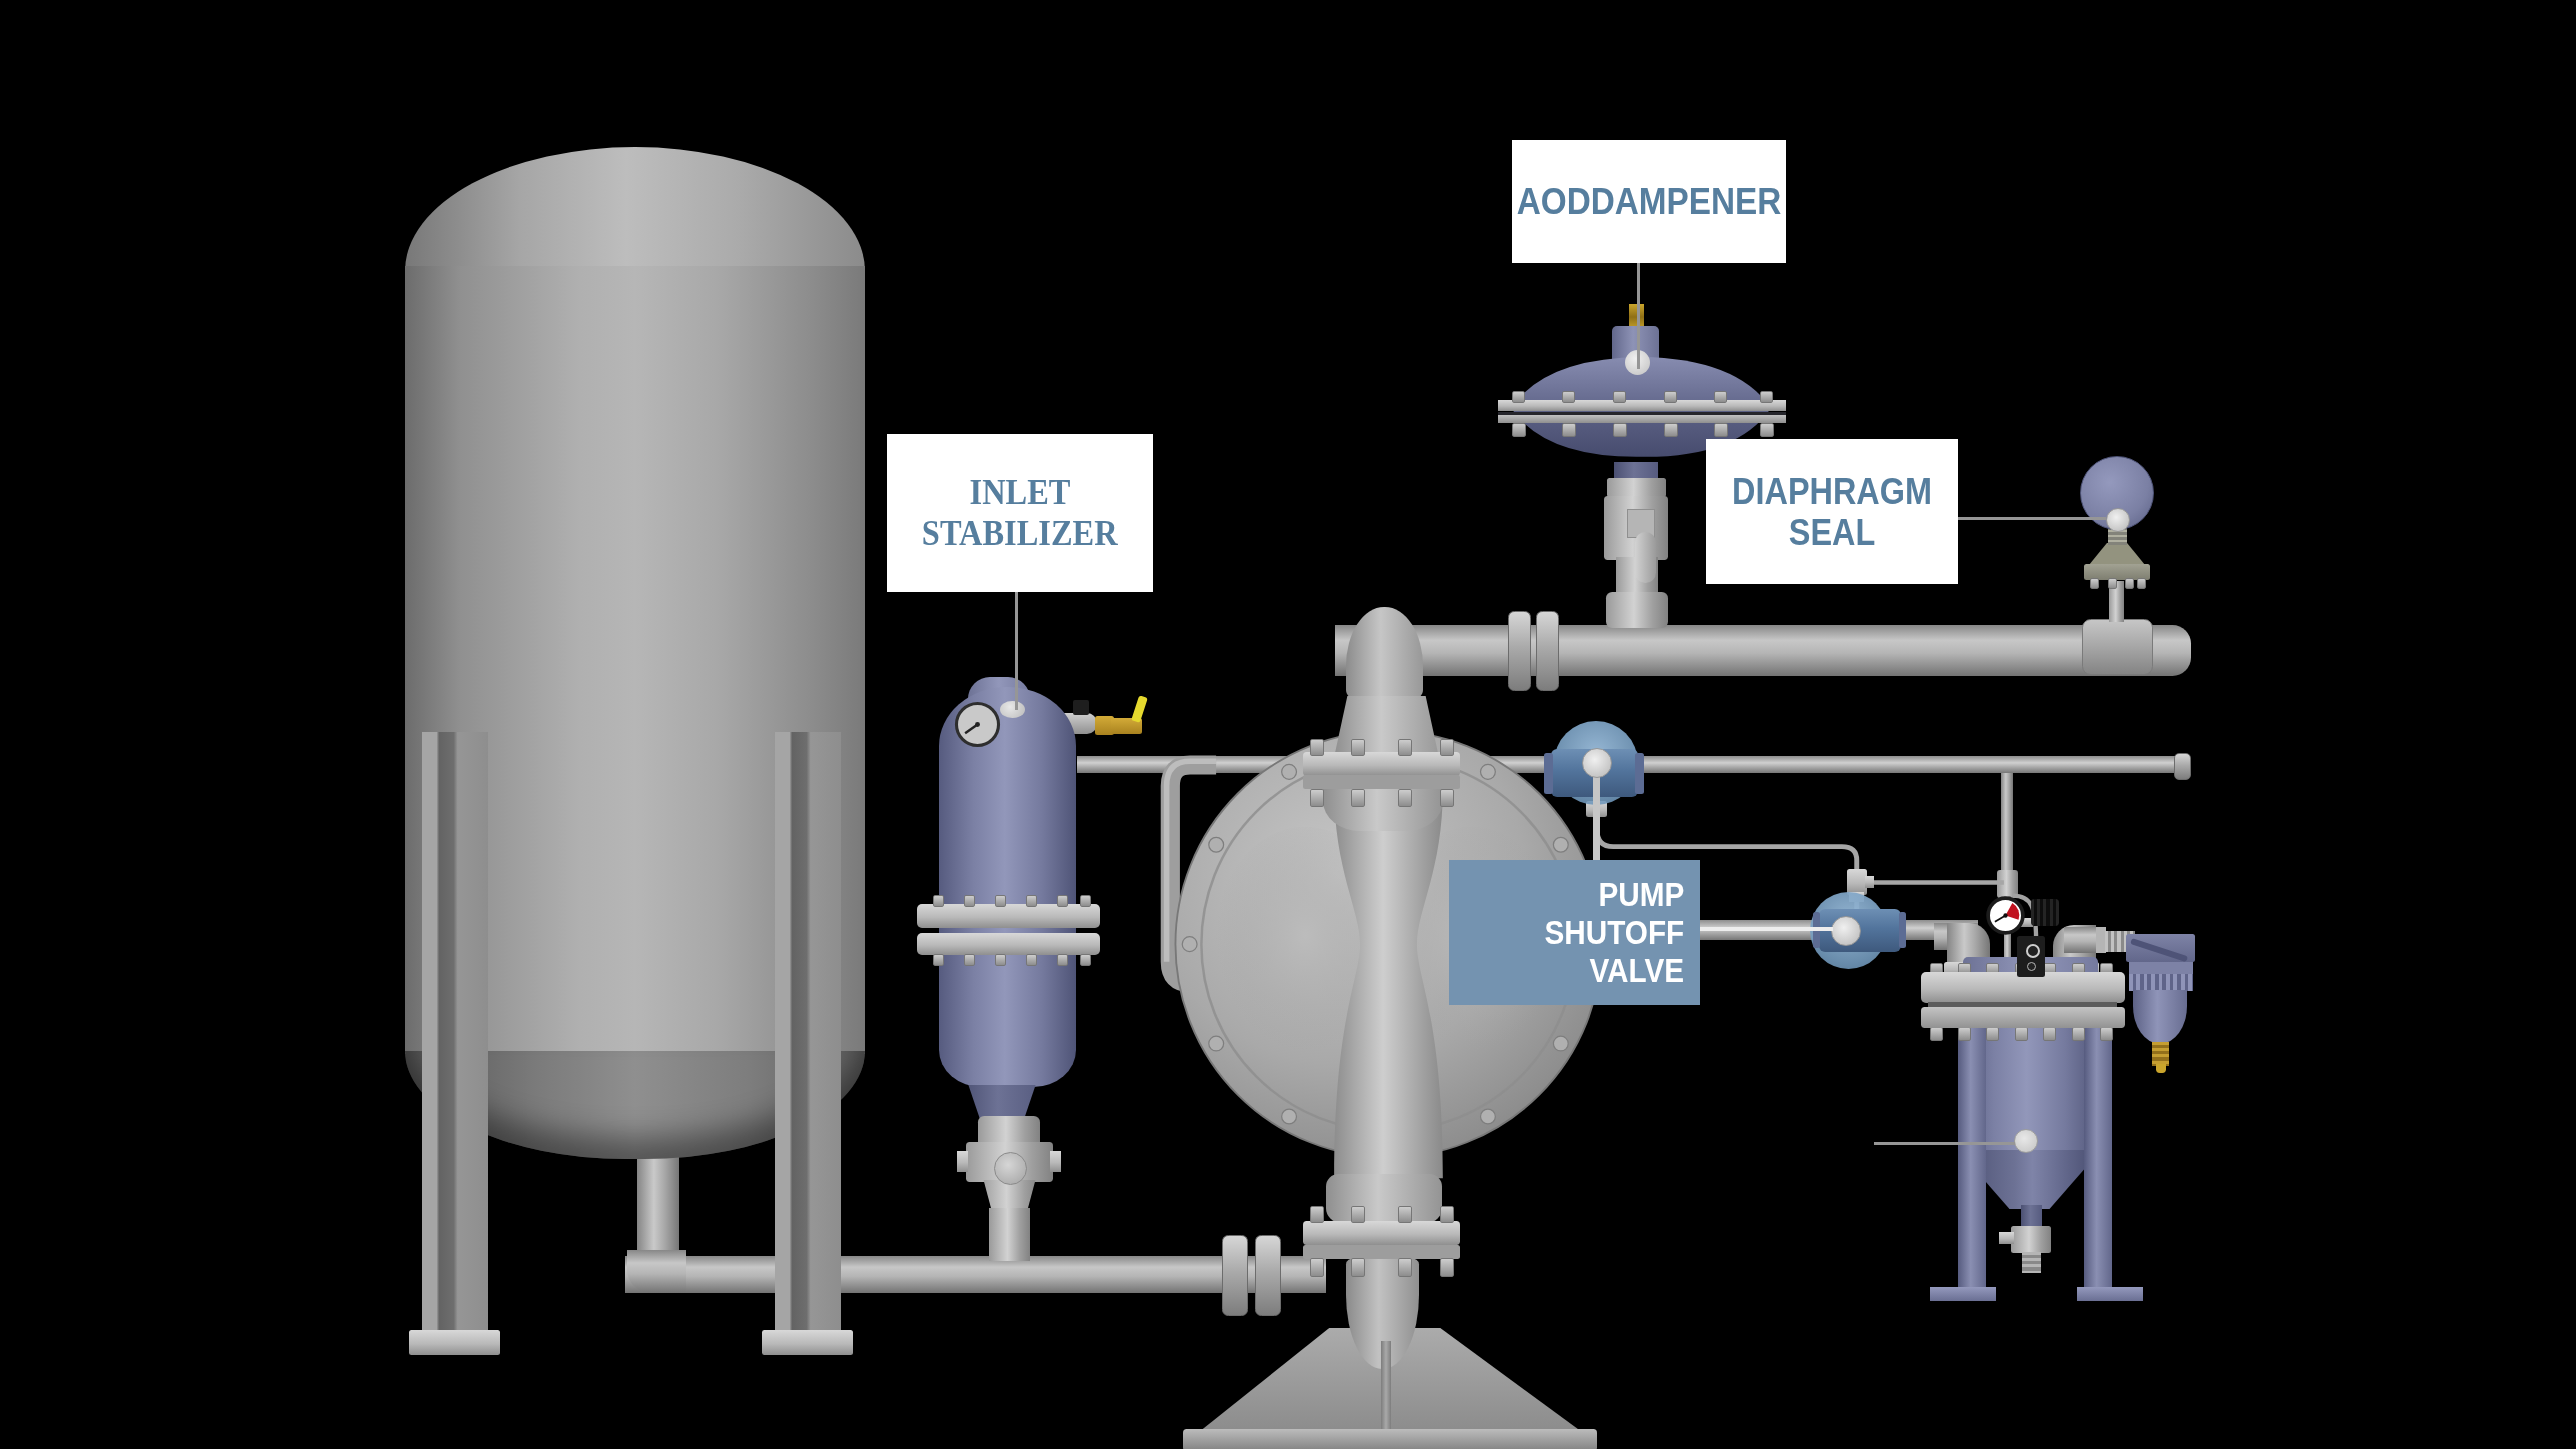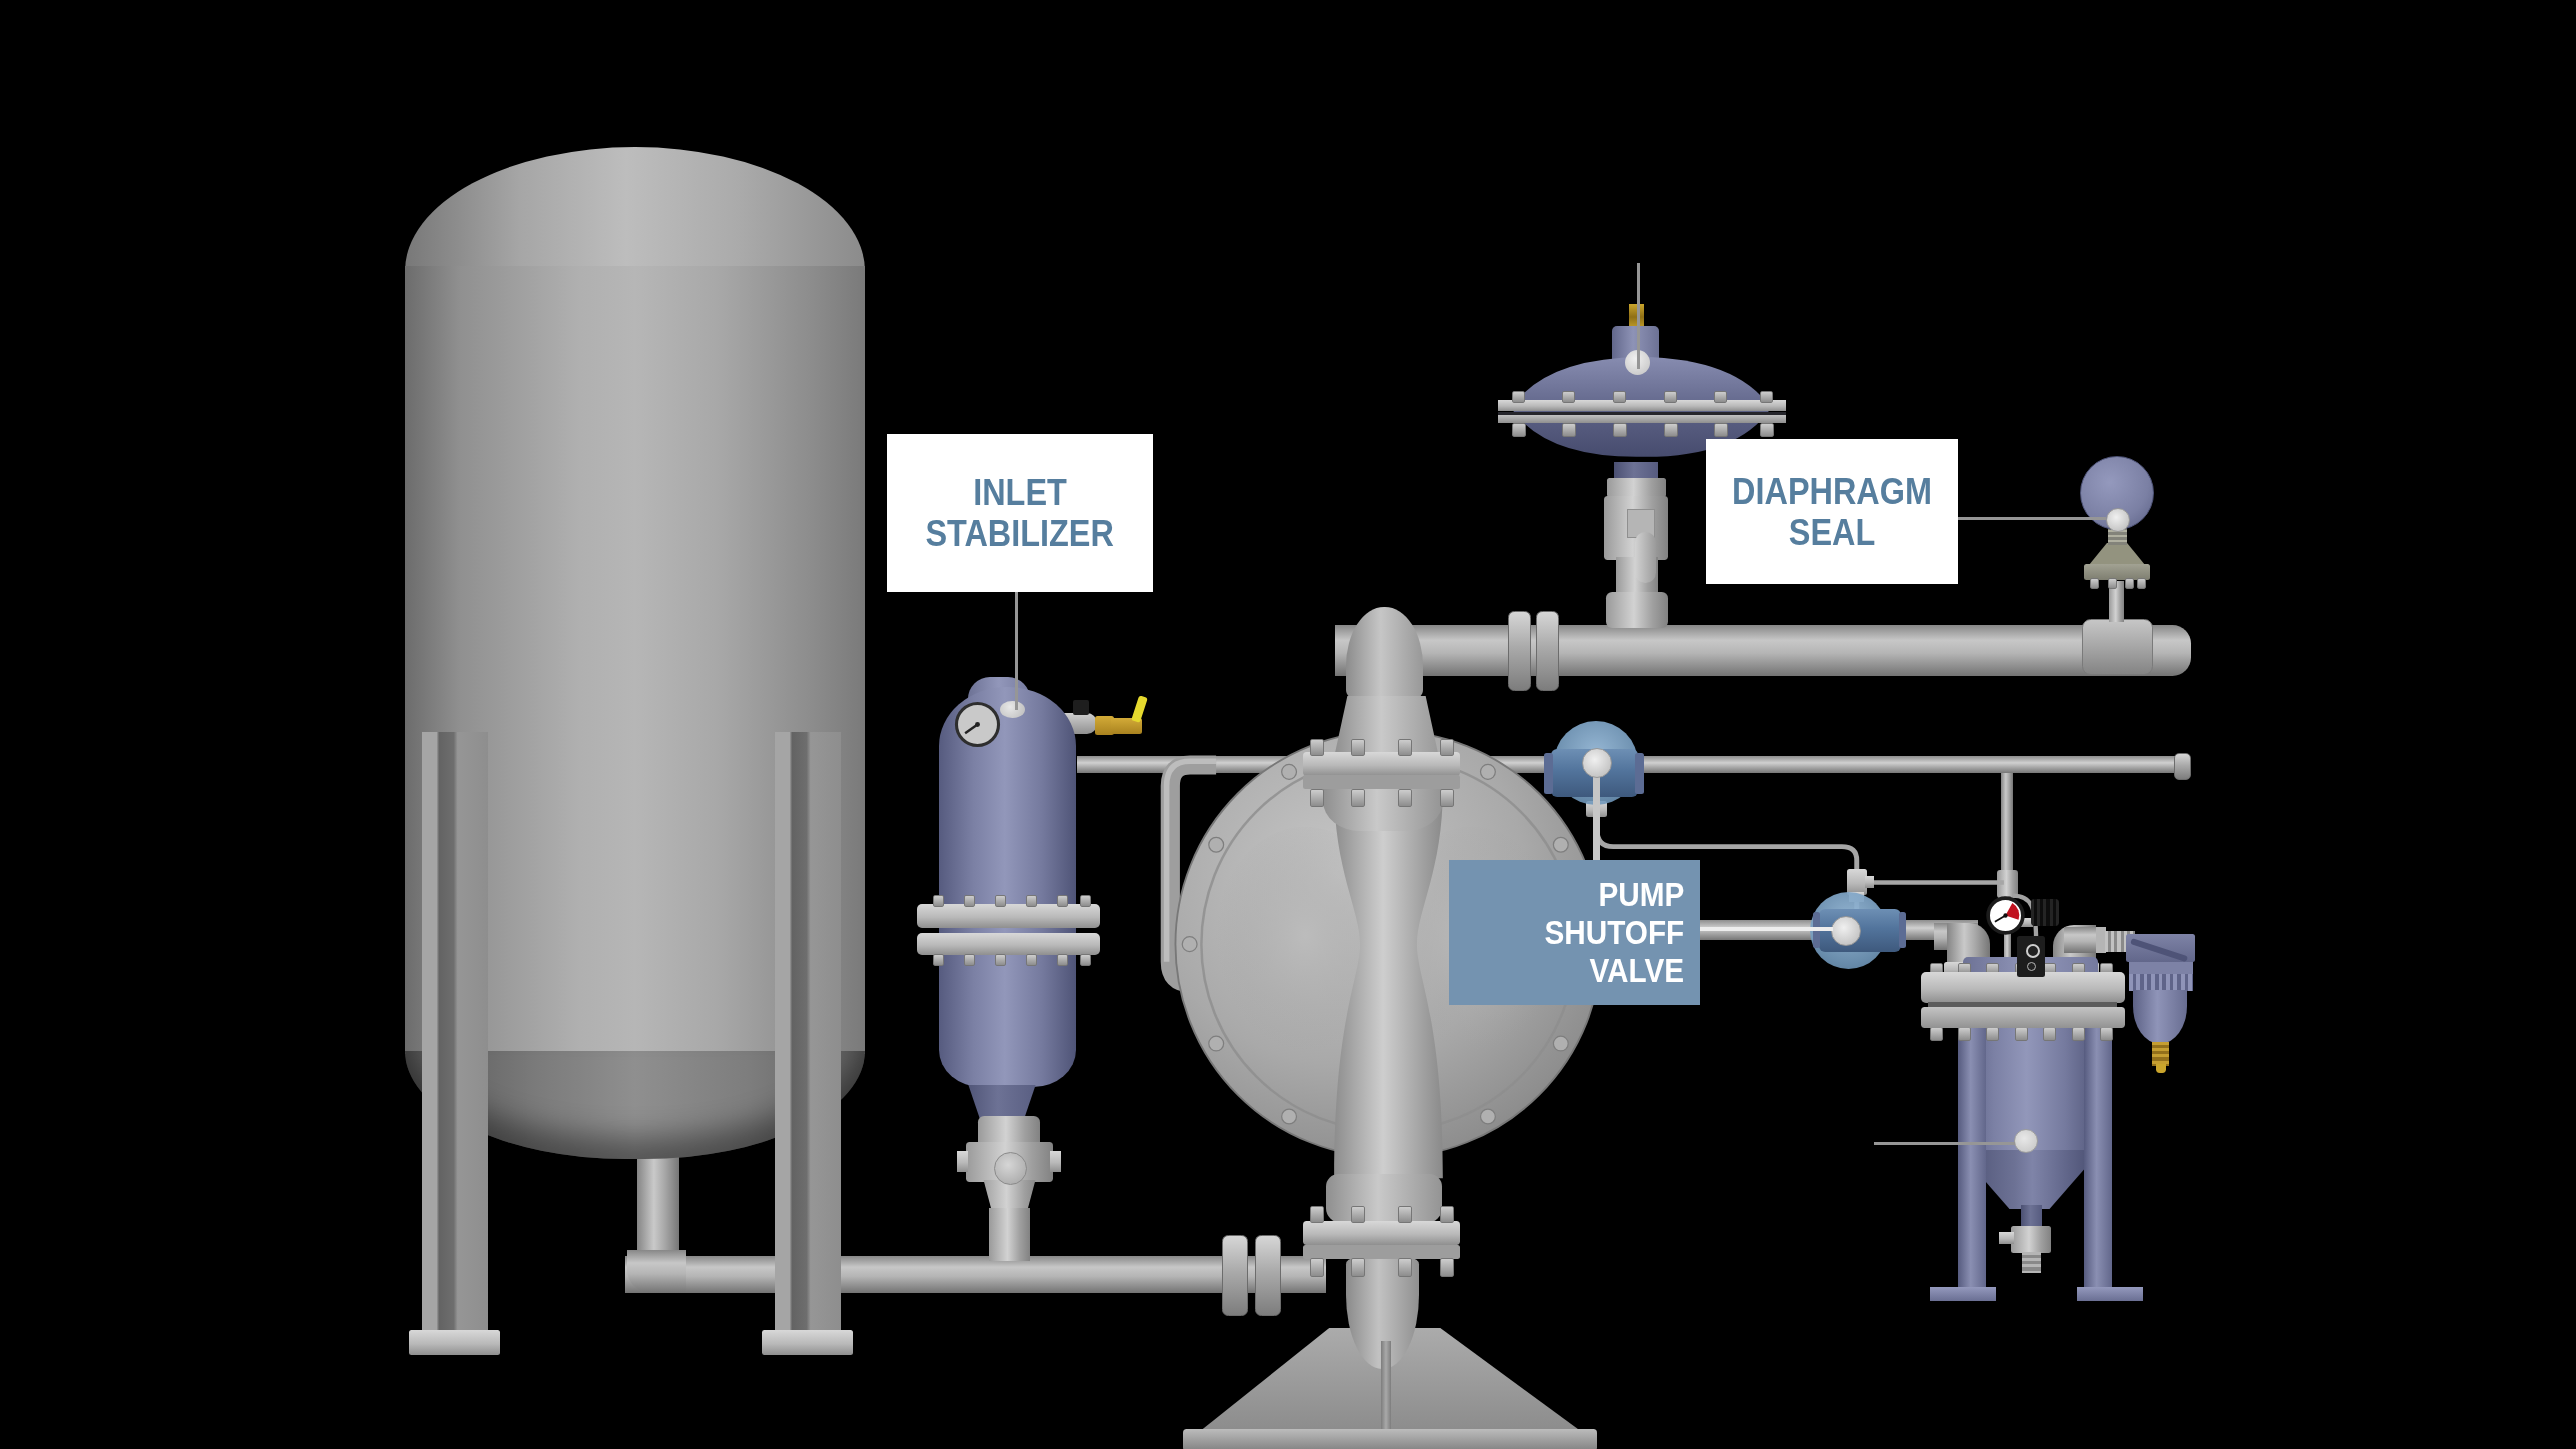--- a/index.html
+++ b/index.html
@@ -351,22 +351,25 @@
               border-radius:0 0 27px 27px / 0 0 38px 38px;
               background:linear-gradient(90deg,#5d6286,#8f94b8 45%,#686d91);"></div>
   <div class="el" style="left:2152px;top:1042px;width:17.3px;height:23.5px;z-index:14;
               background:repeating-linear-gradient(180deg,#c59e31 0 3.1px,#93701b 3.1px 6.2px);"></div>
   <div class="el" style="left:2156px;top:1064px;width:10px;height:8.7px;background:#caa52c;border-radius:0 0 3.7px 3.7px;z-index:14;"></div>
 
   <div class="el leader" style="left:1015px;top:591px;width:3.1px;height:119px;"></div>
   <div class="el leader" style="left:1874px;top:1142px;width:141px;height:3.1px;"></div>
   <div class="el" style="left:1700px;top:927px;width:133px;height:3.7px;background:#ededed;z-index:30;"></div>
 
-
-  <div class="el label" style="left:887px;top:434px;width:266px;height:158px;font-size:36px;line-height:41px;">
+  <div class="el label" style="left:1512px;top:140px;width:274px;height:123px;font-size:37px;">
+    <span class="cond">AODDAMPENER</span>
+  </div>
+
+  <div class="el label" style="left:887px;top:434px;width:266px;height:158px;font-size:36px;line-height:41px;font-family:Liberation Serif, serif;">
     <span class="cond">INLET</span>
     <span class="cond">STABILIZER</span>
   </div>
 
   <div class="el label" style="left:1706px;top:439px;width:252px;height:145px;font-size:36px;line-height:41px;">
     <span class="cond">DIAPHRAGM</span>
     <span class="cond">SEAL</span>
   </div>
 
   <div class="el label" style="left:1449px;top:860px;width:251px;height:145px;font-size:33px;line-height:38px;

